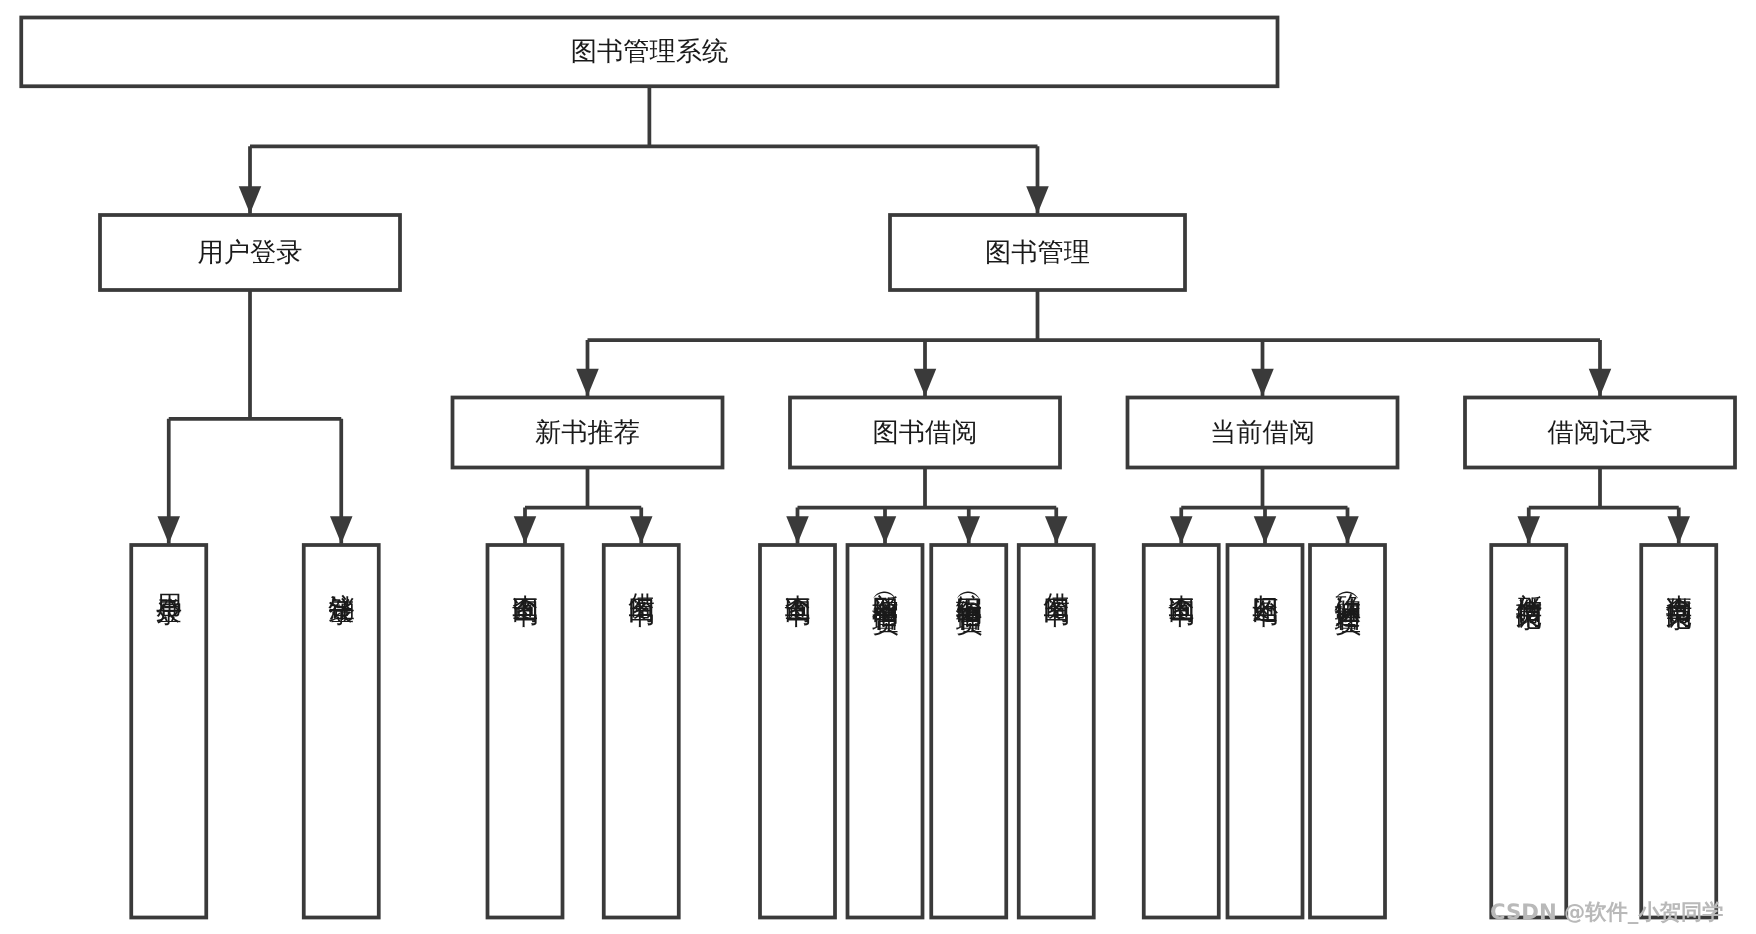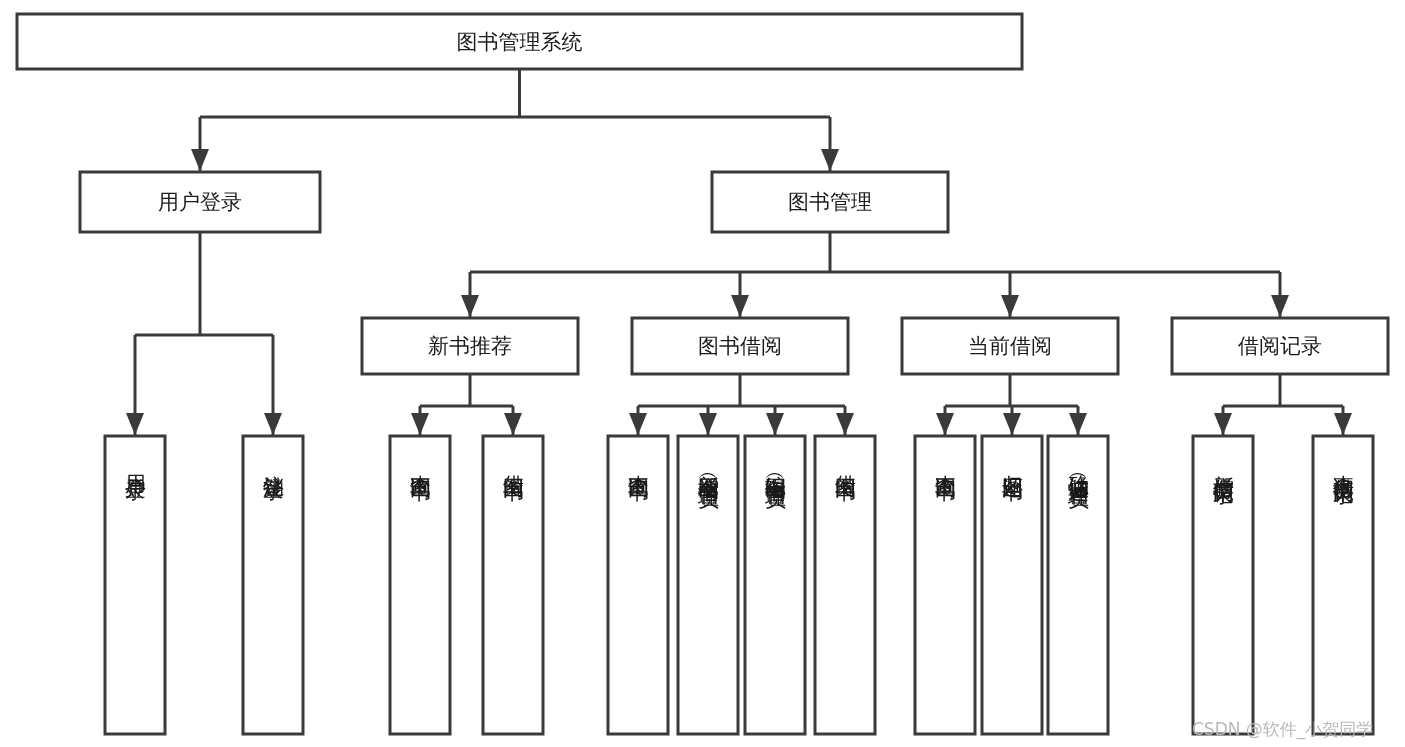--- a/index.html
+++ b/index.html
@@ -175,15 +175,15 @@
       <div class="node-label-v" style="left: 678px; top: 436px; width: 60px; height: 298px; padding-top: 22px;">新增图书（管理员）</div>
       <div class="node-label-v" style="left: 745px; top: 436px; width: 60px; height: 298px; padding-top: 22px;">编辑图书（管理员）</div>
       <div class="node-label-v" style="left: 815px; top: 436px; width: 60px; height: 298px; padding-top: 22px;">借阅图书</div>
       <div class="node-label-v" style="left: 915px; top: 436px; width: 60px; height: 298px; padding-top: 22px;">查询图书</div>
       <div class="node-label-v" style="left: 982px; top: 436px; width: 60px; height: 298px; padding-top: 22px;">归还图书</div>
       <div class="node-label-v" style="left: 1048px; top: 436px; width: 60px; height: 298px; padding-top: 22px;">确认归还（管理员）</div>
       <div class="node-label-v" style="left: 1193px; top: 436px; width: 60px; height: 298px; padding-top: 22px;">新增借阅记录</div>
       <div class="node-label-v" style="left: 1313px; top: 436px; width: 60px; height: 298px; padding-top: 22px;">查询借阅记录</div>
     </div>
 
-  <div class="watermark" style="left: 1192px; top: 718px;">CSDN @软件_小贺同学</div>
+  <div class="watermark" style="left: 1192px; top: 718px; font-weight: bold;">CSDN @软件_小贺同学</div>
 
 </div>
 
 </body></html>

